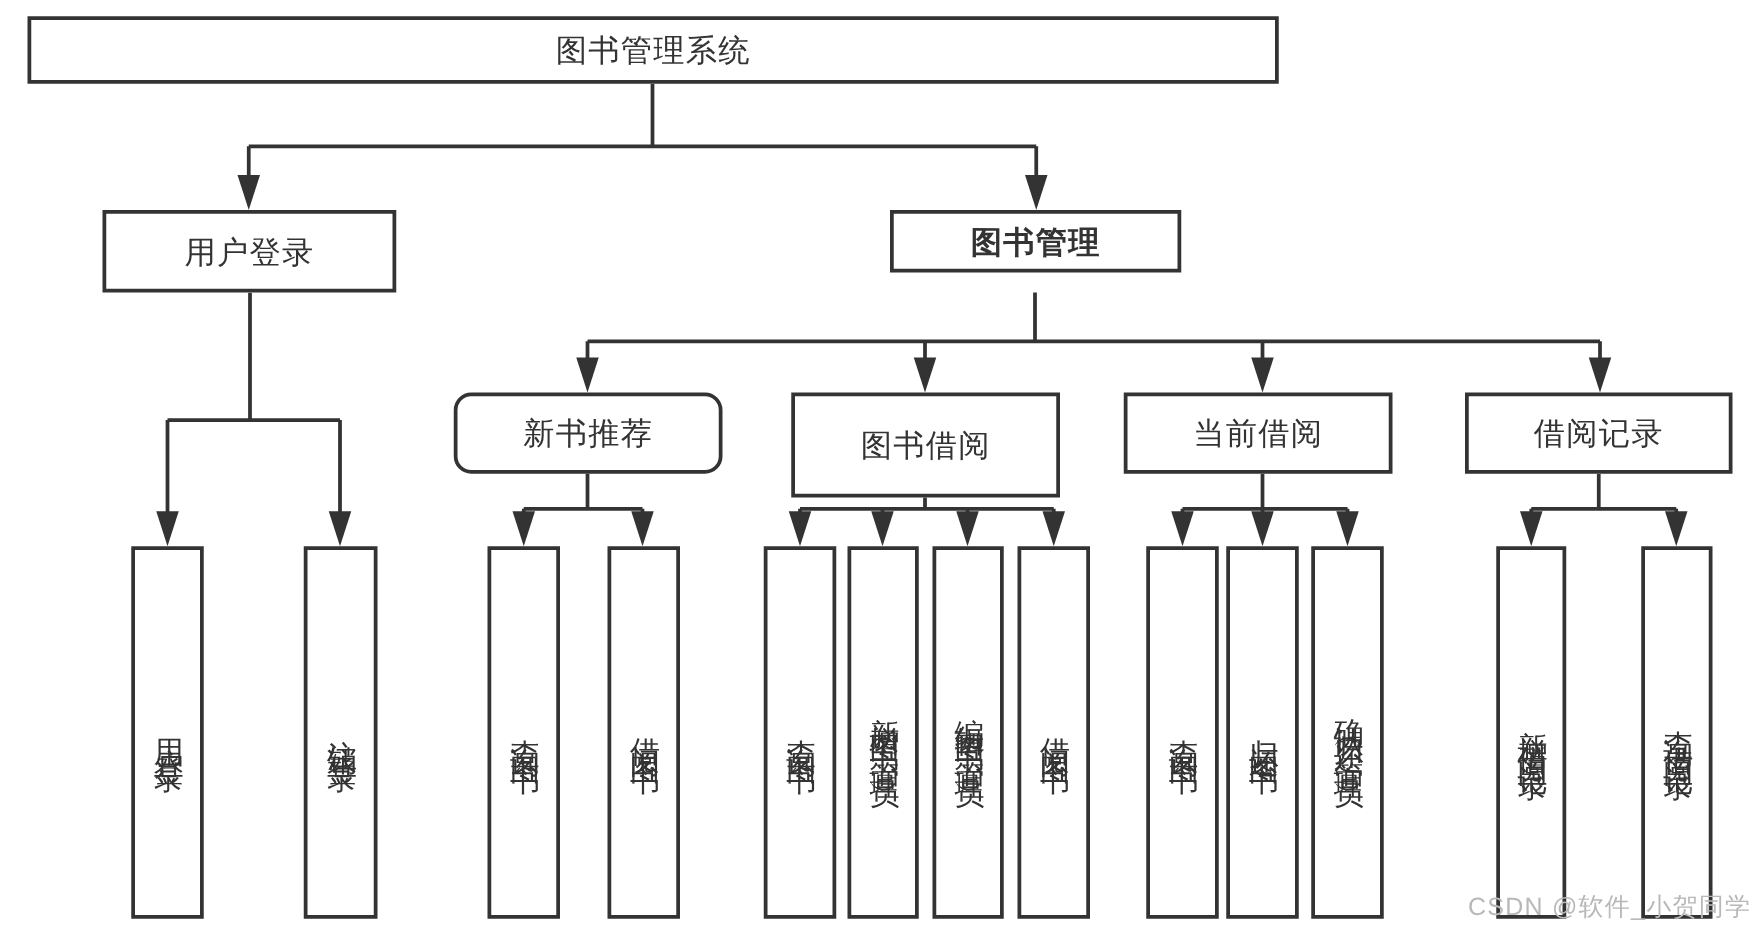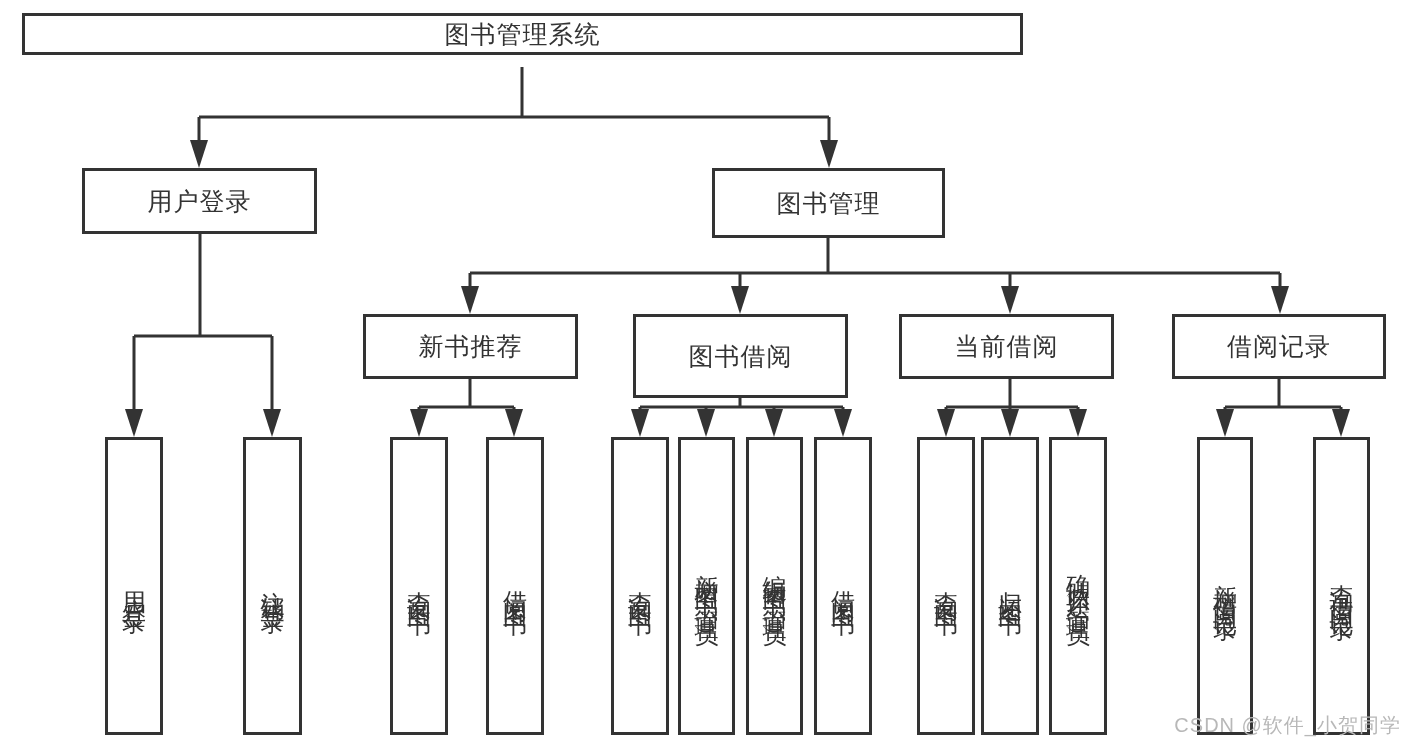--- a/index.html
+++ b/index.html
@@ -84,30 +84,30 @@
       <polygon points="834,409 852,409 843,437" fill="#333333"></polygon>
       <path d="M 1010 379 L 1010 407 M 946 407 L 1078 407 M 946 407 L 946 413 M 1010 407 L 1010 413 M 1078 407 L 1078 413" fill="none" stroke="#333333" stroke-width="3"></path>
       <polygon points="937,409 955,409 946,437" fill="#333333"></polygon>
       <polygon points="1001,409 1019,409 1010,437" fill="#333333"></polygon>
       <polygon points="1069,409 1087,409 1078,437" fill="#333333"></polygon>
       <path d="M 1279 379 L 1279 407 M 1225 407 L 1341 407 M 1225 407 L 1225 413 M 1341 407 L 1341 413" fill="none" stroke="#333333" stroke-width="3"></path>
       <polygon points="1216,409 1234,409 1225,437" fill="#333333"></polygon>
       <polygon points="1332,409 1350,409 1341,437" fill="#333333"></polygon>
     </svg>
   <div>
-      <div class="node" style="left: 22px; top: 13px; width: 1001px; height: 42px; border-color: rgb(51, 51, 51);">
+      <div class="node" style="left: 22px; top: 13px; width: 1001px; height: 54px; border-color: rgb(51, 51, 51);">
         <span class="node-label" style="color: rgb(51, 51, 51);">图书管理系统</span>
       </div>
       <div class="node" style="left: 82px; top: 168px; width: 235px; height: 66px; border-color: rgb(51, 51, 51);">
         <span class="node-label" style="color: rgb(51, 51, 51);">用户登录</span>
       </div>
-      <div class="node" style="left: 712px; top: 168px; width: 233px; height: 70px; border-color: rgb(51, 51, 51);">
+      <div class="node" style="left: 712px; top: 168px; width: 233px; height: 50px; border-color: rgb(51, 51, 51); font-weight: bold;">
         <span class="node-label" style="color: rgb(51, 51, 51);">图书管理</span>
       </div>
-      <div class="node" style="left: 363px; top: 314px; width: 215px; height: 65px; border-color: rgb(51, 51, 51);">
+      <div class="node" style="left: 363px; top: 314px; width: 215px; height: 65px; border-color: rgb(51, 51, 51); border-radius: 14px;">
         <span class="node-label" style="color: rgb(51, 51, 51);">新书推荐</span>
       </div>
       <div class="node" style="left: 633px; top: 314px; width: 215px; height: 84px; border-color: rgb(51, 51, 51);">
         <span class="node-label" style="color: rgb(51, 51, 51);">图书借阅</span>
       </div>
       <div class="node" style="left: 899px; top: 314px; width: 215px; height: 65px; border-color: rgb(51, 51, 51);">
         <span class="node-label" style="color: rgb(51, 51, 51);">当前借阅</span>
       </div>
       <div class="node" style="left: 1172px; top: 314px; width: 214px; height: 65px; border-color: rgb(51, 51, 51); font-family: Liberation Serif, serif;">
         <span class="node-label" style="color: rgb(51, 51, 51);">借阅记录</span>

